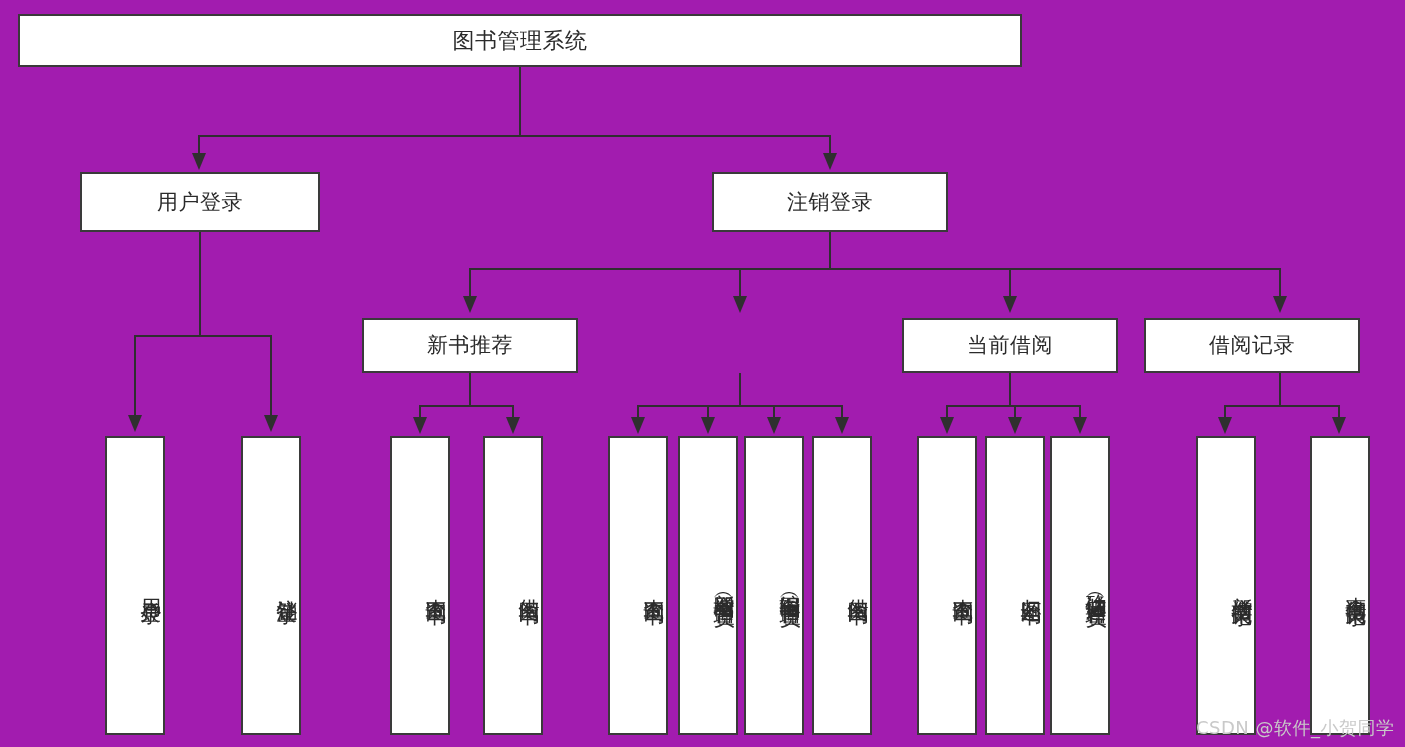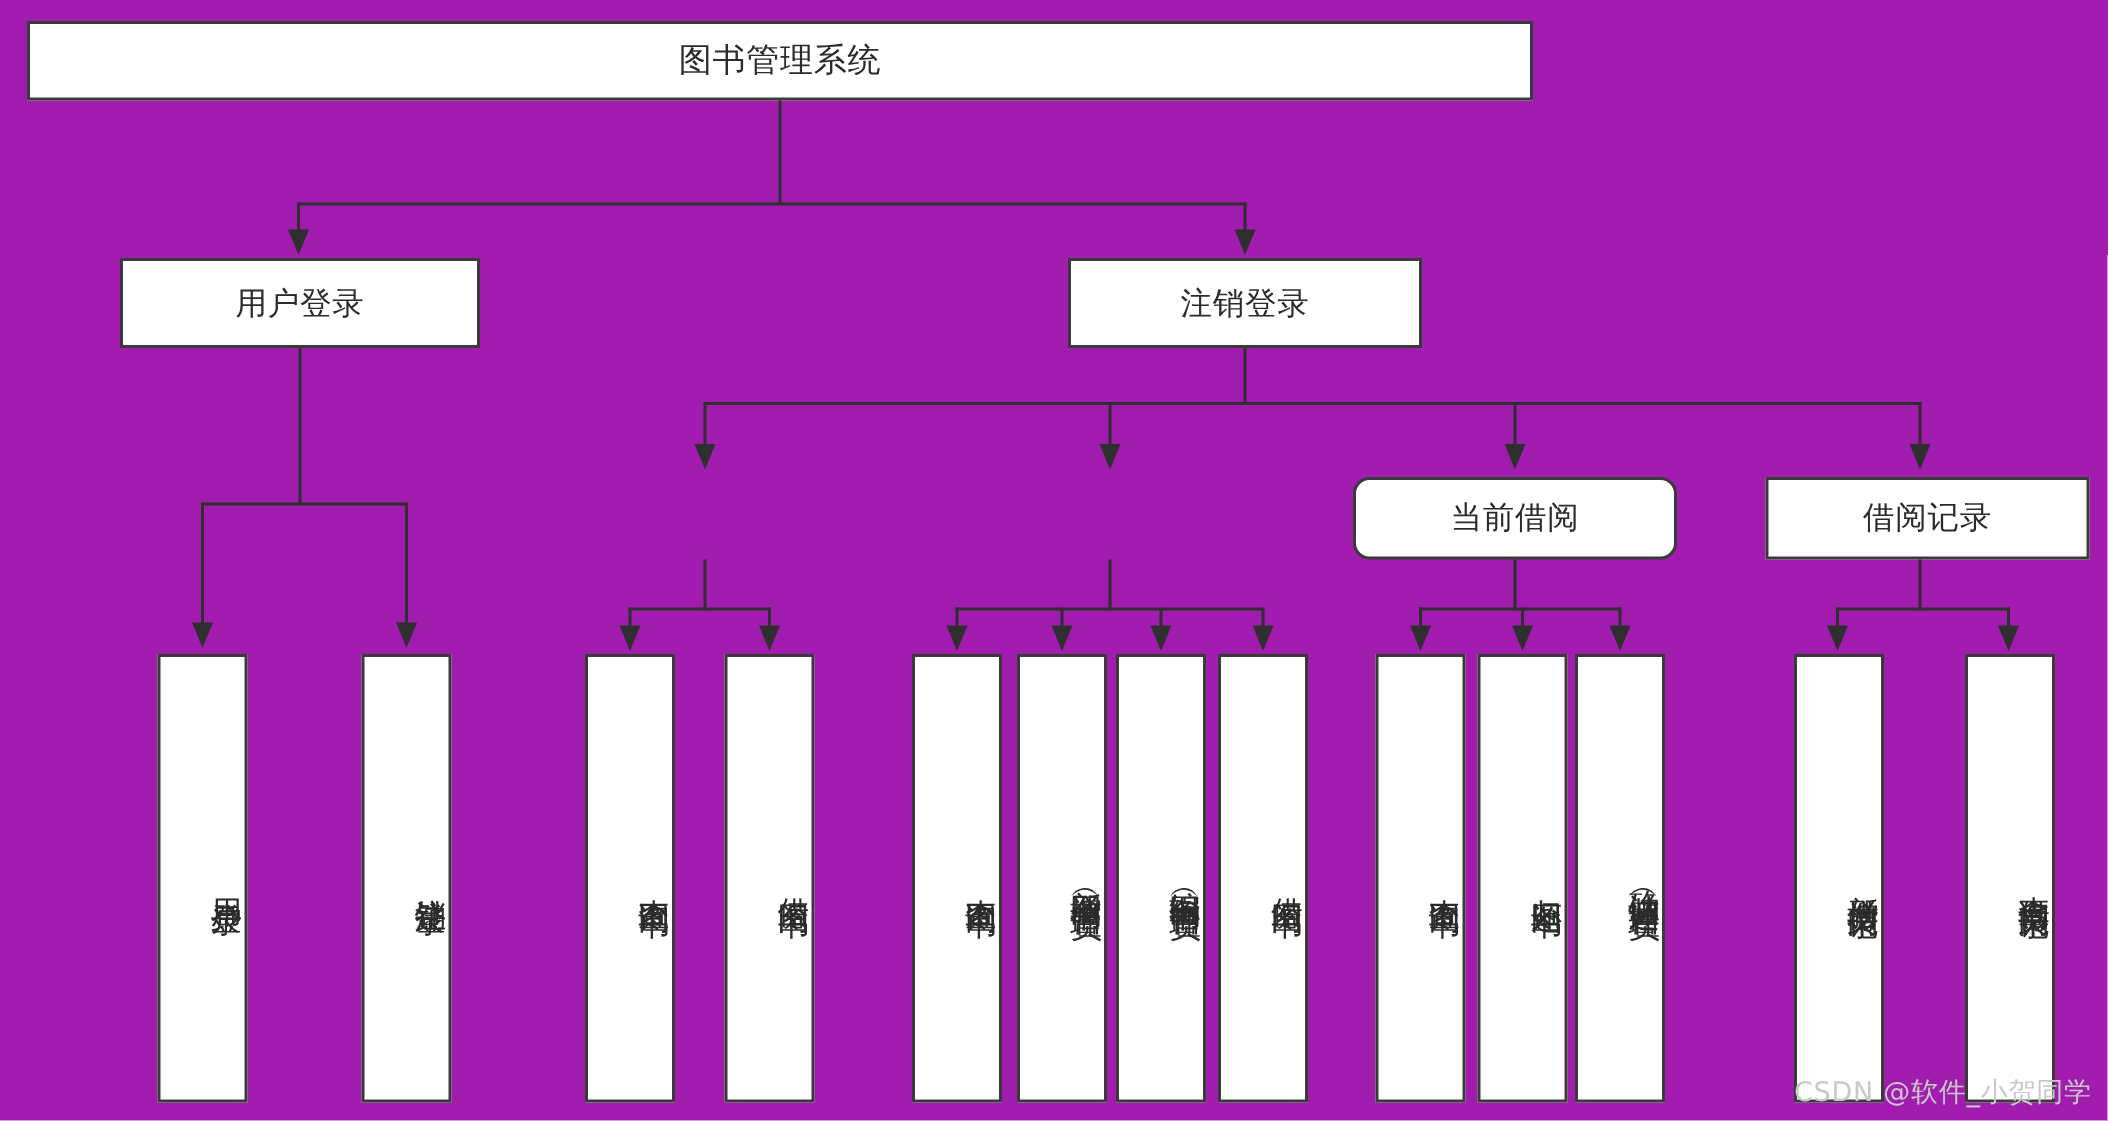--- a/index.html
+++ b/index.html
@@ -101,24 +101,27 @@
   <div class="edge h" style="left:469px; top:268px; width:812px; height:2px;"></div>
   <div class="edge v" style="left:469px; top:268px; width:2px; height:32px;"></div>
   <div class="arrow" style="left:463px; top:296px;"></div>
   <div class="edge v" style="left:739px; top:268px; width:2px; height:32px;"></div>
   <div class="arrow" style="left:733px; top:296px;"></div>
   <div class="edge v" style="left:1009px; top:268px; width:2px; height:32px;"></div>
   <div class="arrow" style="left:1003px; top:296px;"></div>
   <div class="edge v" style="left:1279px; top:268px; width:2px; height:32px;"></div>
   <div class="arrow" style="left:1273px; top:296px;"></div>
 
-  <div class="node h" style="left:902px; top:318px; width:216px; height:55px;border-radius:11px;">
+  <div class="node h" style="left:362px; top:318px; width:216px; height:55px;">
+    <span>新书推荐</span>
+  </div>
+  <div class="node h" style="left:902px; top:318px; width:216px; height:55px;">
     <span>当前借阅</span>
   </div>
-  <div class="node h" style="left:1177px; top:318px; width:216px; height:55px;">
+  <div class="node h" style="left:1144px; top:318px; width:216px; height:55px;">
     <span>借阅记录</span>
   </div>
 
   <div class="edge v" style="left:469px; top:373px; width:2px; height:34px;"></div>
   <div class="edge h" style="left:419px; top:405px; width:95px; height:2px;"></div>
   <div class="edge v" style="left:419px; top:405px; width:2px; height:15px;"></div>
   <div class="arrow" style="left:413px; top:417px;"></div>
   <div class="edge v" style="left:512px; top:405px; width:2px; height:15px;"></div>
   <div class="arrow" style="left:506px; top:417px;"></div>
 

